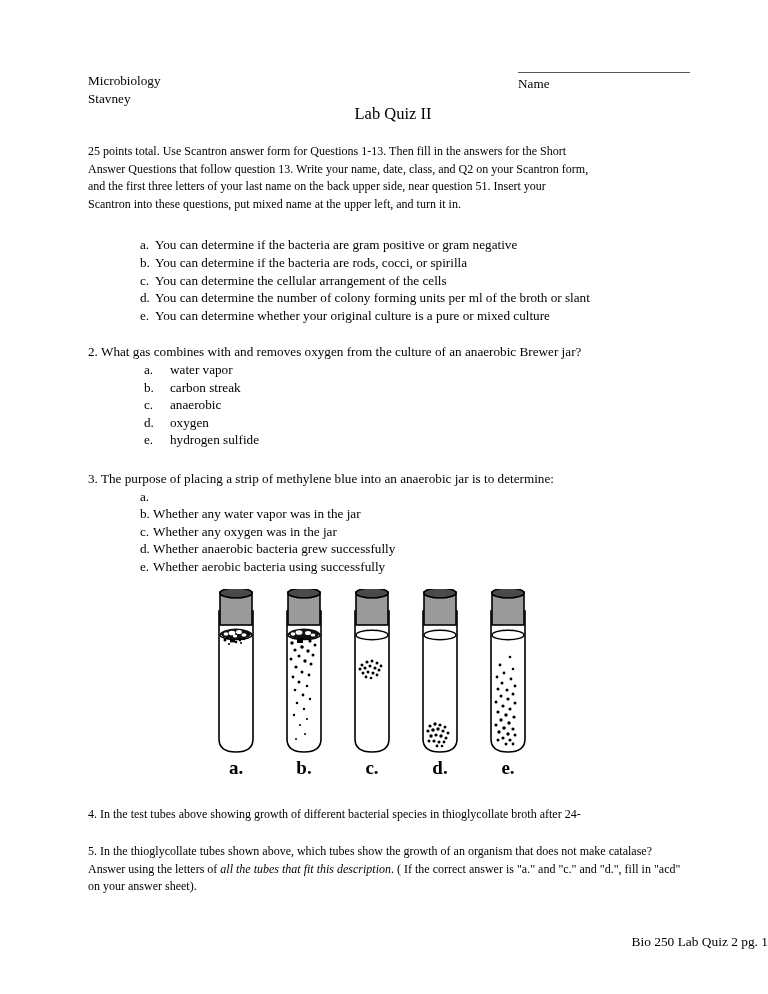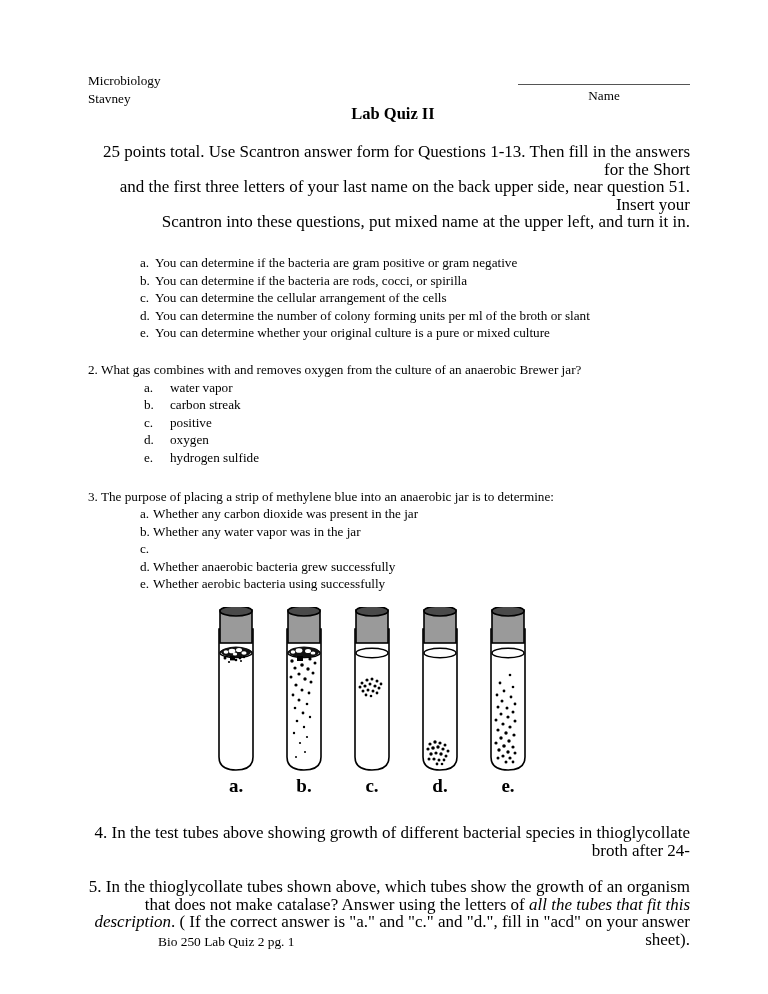--- a/index.html
+++ b/index.html
@@ -32,47 +32,47 @@
   .course-block {
     position: absolute;
     left: 0;
     top: 0;
     font-size: 13.2px;
     line-height: 17.5px;
   }
   .name-block {
     position: absolute;
     right: 0;
-    top: 12px;
+    top: 0;
     width: 172px;
-    text-align: center;
+    text-align: left;
   }
   .name-rule {
     border-top: 1.1px solid #555;
     width: 100%;
     height: 0;
   }
   .name-label {
     font-size: 13.2px;
     line-height: 18px;
     padding-top: 2px;
   }
   .quiz-title {
     text-align: center;
     font-size: 16.5px;
-    font-weight: bold;
+    font-weight: normal;
     margin: -20px 0 0 0;
     padding-left: 8px;
   }
 
   
   .para {
-    font-size: 17px;
+    font-size: 12px;
     line-height: 17.6px;
-    text-align: right;
+    text-align: left;
   }
   .instructions {
     margin-top: 19px;
   }
   .qblock {
     margin-top: 19px;
   }
   .qstem {
     font-size: 13.2px;
     line-height: 17.6px;
@@ -127,21 +127,21 @@
     font-weight: bold;
     font-family: "Liberation Serif", "DejaVu Serif", serif;
   }
 
   
   .footer {
     position: absolute;
     left: 0;
     right: 0;
     bottom: 44px;
-    text-align: left;
+    text-align: right;
     padding-left: 158px;
     font-size: 13.4px;
   }
 </style>
 </head>
 <body>
 
 <div class="page">
 
   <div class="header-row">
@@ -152,20 +152,21 @@
     <div class="name-block">
       <div class="name-rule"></div>
       <div class="name-label">Name</div>
     </div>
   </div>
 
   <div class="quiz-title">Lab Quiz II</div>
 
   <div class="para instructions">
     <div>25 points total.  Use Scantron answer form for Questions 1-13.  Then fill in the answers for the Short</div>
+    <div>Answer Questions that follow question 13.  Write your name, date, class, and Q2 on your Scantron form,</div>
     <div>and the first three letters of your last name on the back upper side, near question 51.  Insert your</div>
     <div>Scantron into these questions, put mixed name at the upper left, and turn it in.</div>
   </div>
 
   <div class="qblock" style="margin-top:23px;">
     <ul class="opts">
       <li class="opt indent-wide">
         <span class="opt-letter gap-sm">a.</span>
         <span>You can determine if the bacteria are gram positive or gram negative</span>
       </li>
@@ -197,49 +198,49 @@
       <li class="opt indent-tab">
         <span class="opt-letter gap-lg">a.</span>
         <span>water vapor</span>
       </li>
       <li class="opt indent-tab">
         <span class="opt-letter gap-lg">b.</span>
         <span>carbon streak</span>
       </li>
       <li class="opt indent-tab">
         <span class="opt-letter gap-lg">c.</span>
-        <span>positive</span>
+        <span>anaerobic</span>
       </li>
       <li class="opt indent-tab">
         <span class="opt-letter gap-lg">d.</span>
         <span>oxygen</span>
       </li>
       <li class="opt indent-tab">
         <span class="opt-letter gap-lg">e.</span>
         <span>hydrogen sulfide</span>
       </li>
     </ul>
   </div>
 
   <div class="qblock" style="margin-top:21px;">
     <div class="qstem">
       <span>3.</span>
       <span>The purpose of placing a strip of methylene blue into an anaerobic jar is to determine:</span>
     </div>
     <ul class="opts">
       <li class="opt indent-tight">
         <span class="opt-letter gap-none">a.</span>
-        <span>Whether any carbon dioxide was present in the jar</span>
       </li>
       <li class="opt indent-tight">
         <span class="opt-letter gap-none">b.</span>
         <span>Whether any water vapor was in the jar</span>
       </li>
       <li class="opt indent-tight">
         <span class="opt-letter gap-none">c.</span>
+        <span>Whether any oxygen was in the jar</span>
       </li>
       <li class="opt indent-tight">
         <span class="opt-letter gap-none">d.</span>
         <span>Whether anaerobic bacteria grew successfully</span>
       </li>
       <li class="opt indent-tight">
         <span class="opt-letter gap-none">e.</span>
         <span>Whether aerobic bacteria using successfully</span>
       </li>
     </ul>

